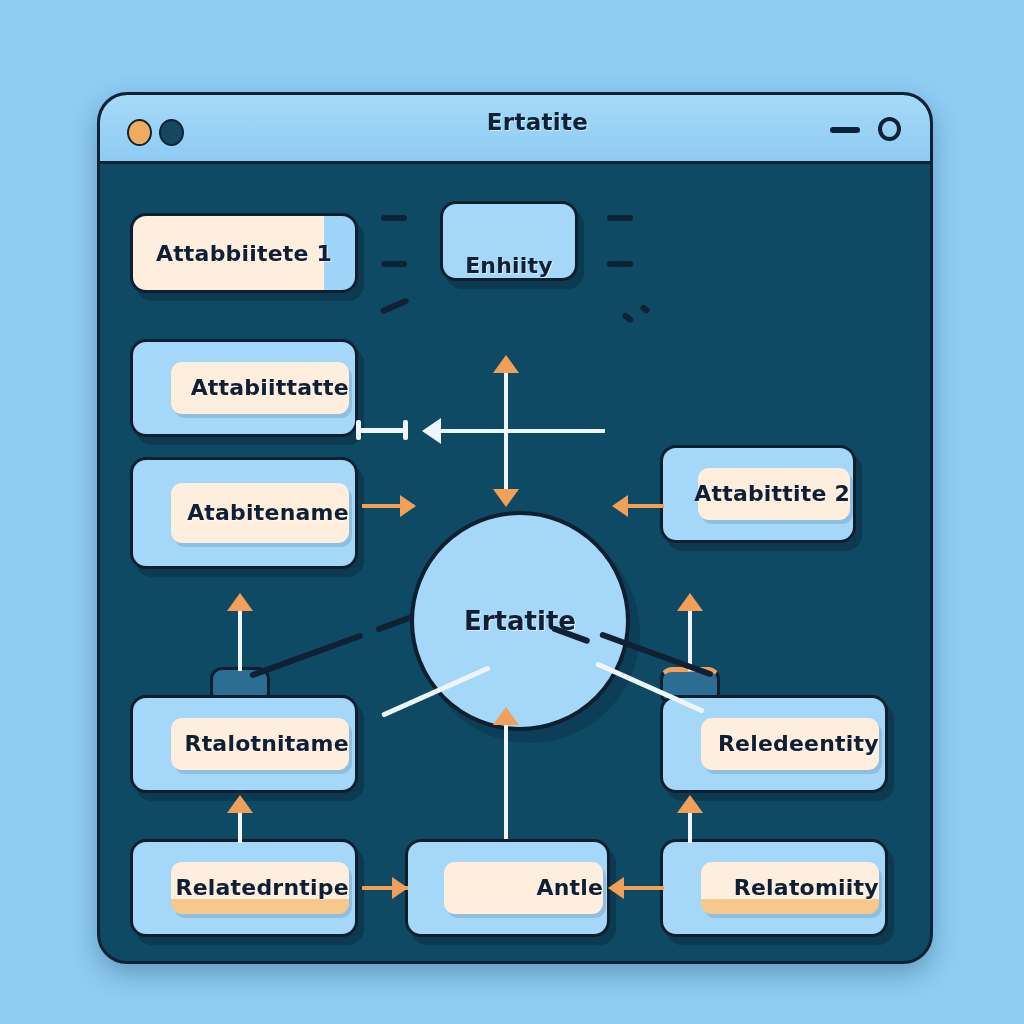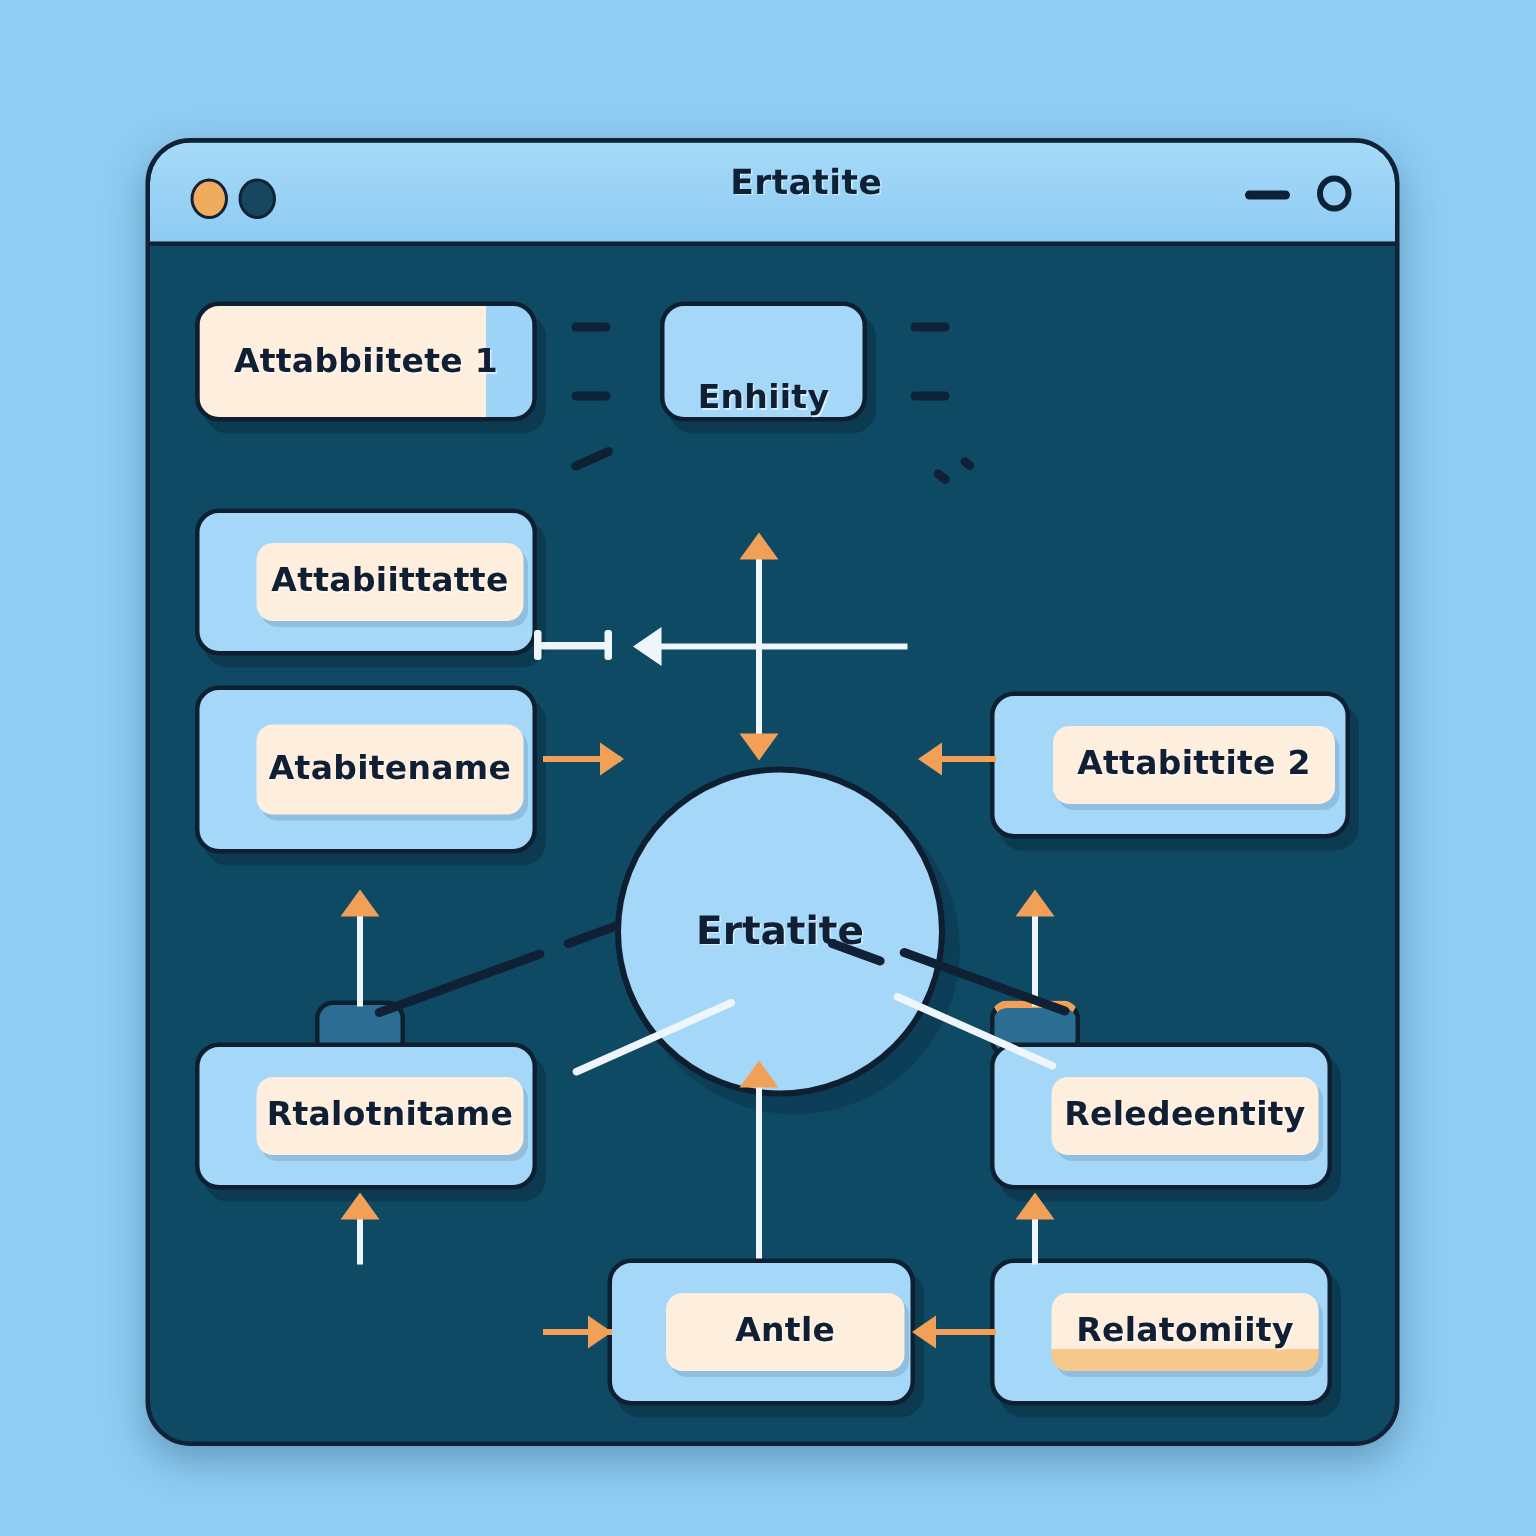--- a/index.html
+++ b/index.html
@@ -61,21 +61,21 @@
   
   .card-cream{background:#fdeedd;}
   .card-cream.strip-r{background:linear-gradient(90deg,#fdeedd 0%,#fdeedd 86%,#9ed4f7 86%,#9ed4f7 100%);}
   .card-cream.strip-lr{background:linear-gradient(90deg,#9ed4f7 0%,#9ed4f7 8%,#fdeedd 8%,#fdeedd 92%,#9ed4f7 92%,#9ed4f7 100%);}
   .card-blue{background:#a5d7f8;}
 
   
   .node.outer{background:#a5d7f8;}
   .node.outer .inner{
     width:80%;height:56%;border-radius:11px;background:#fdeedd;
-    display:flex;align-items:center;justify-content:center;
+    display:flex;align-items:center;justify-content:flex-end;
     box-shadow:3px 4px 0 rgba(120,160,190,.45);
     margin-left:32px;
   }
   .node.outer .inner.band{
     background:linear-gradient(180deg,#fdeedd 0%,#fdeedd 72%,#f7c88c 72%,#f7c88c 100%);
   }
 
   
   .tab{position:absolute;width:60px;height:38px;background:#2c6e93;
        border:3px solid #0e1f31;border-radius:12px;box-sizing:border-box;}
@@ -121,21 +121,21 @@
     <div class="titlebar">
       <div class="dot amber"></div>
       <div class="dot dark"></div>
       <div class="win-title">Ertatite</div>
       <div class="min-ctl"></div>
       <div class="max-ctl"></div>
     </div>
 
     <div class="canvas">
 
-      <div class="node card-cream strip-r" style="left:30px;top:40px;width:228px;height:80px;">
+      <div class="node card-cream strip-r" style="left:30px;top:52px;width:228px;height:80px;">
         <span class="label">Attabbiitete 1</span>
       </div>
 
       <div class="node card-blue" style="left:340px;top:40px;width:138px;height:80px;align-items:flex-end;">
         <span class="label">Enhiity</span>
       </div>
 
 
       <div class="dash" style="left:281px;top:54px;"></div>
       <div class="dash" style="left:281px;top:100px;"></div>
@@ -161,21 +161,21 @@
       <div class="wdash" style="left:260px;top:267px;"></div>
       <div class="wtick" style="left:256px;top:259px;height:20px;"></div>
       <div class="wtick" style="left:303px;top:259px;height:20px;"></div>
 
       <div class="node outer" style="left:30px;top:296px;width:228px;height:112px;">
         <div class="inner">
           <span class="label">Atabitename</span>
         </div>
       </div>
 
-      <div class="node outer" style="left:560px;top:300px;width:240px;height:98px;">
+      <div class="node outer" style="left:560px;top:284px;width:196px;height:98px;">
         <div class="inner">
           <span class="label">Attabittite 2</span>
         </div>
       </div>
 
       <div class="oline" style="left:262px;top:343px;width:52px;"></div>
       <div class="arrow right-o" style="left:300px;top:334px;"></div>
 
       <div class="oline" style="left:518px;top:343px;width:46px;"></div>
       <div class="arrow left-o" style="left:512px;top:334px;"></div>
@@ -210,20 +210,25 @@
       <div class="diag dark" style="left:500px;top:470px;width:120px;transform:rotate(20deg);"></div>
       <div class="diag dark" style="left:452px;top:464px;width:40px;transform:rotate(20deg);"></div>
 
       <div class="diag" style="left:282px;top:552px;width:118px;transform:rotate(-24deg);"></div>
       <div class="diag" style="left:496px;top:500px;width:118px;transform:rotate(24deg);"></div>
 
       <div class="vline" style="left:404px;top:560px;height:150px;"></div>
       <div class="arrow up-o" style="left:393px;top:546px;"></div>
       <div class="arrow down-w" style="left:393px;top:706px;"></div>
 
+      <div class="node outer" style="left:30px;top:678px;width:228px;height:98px;">
+        <div class="inner band">
+          <span class="label">Relatedrntipe</span>
+        </div>
+      </div>
 
       <div class="node outer" style="left:560px;top:678px;width:228px;height:98px;">
         <div class="inner band">
           <span class="label">Relatomiity</span>
         </div>
       </div>
 
       <div class="node outer" style="left:305px;top:678px;width:205px;height:98px;">
         <div class="inner">
           <span class="label">Antle</span>

